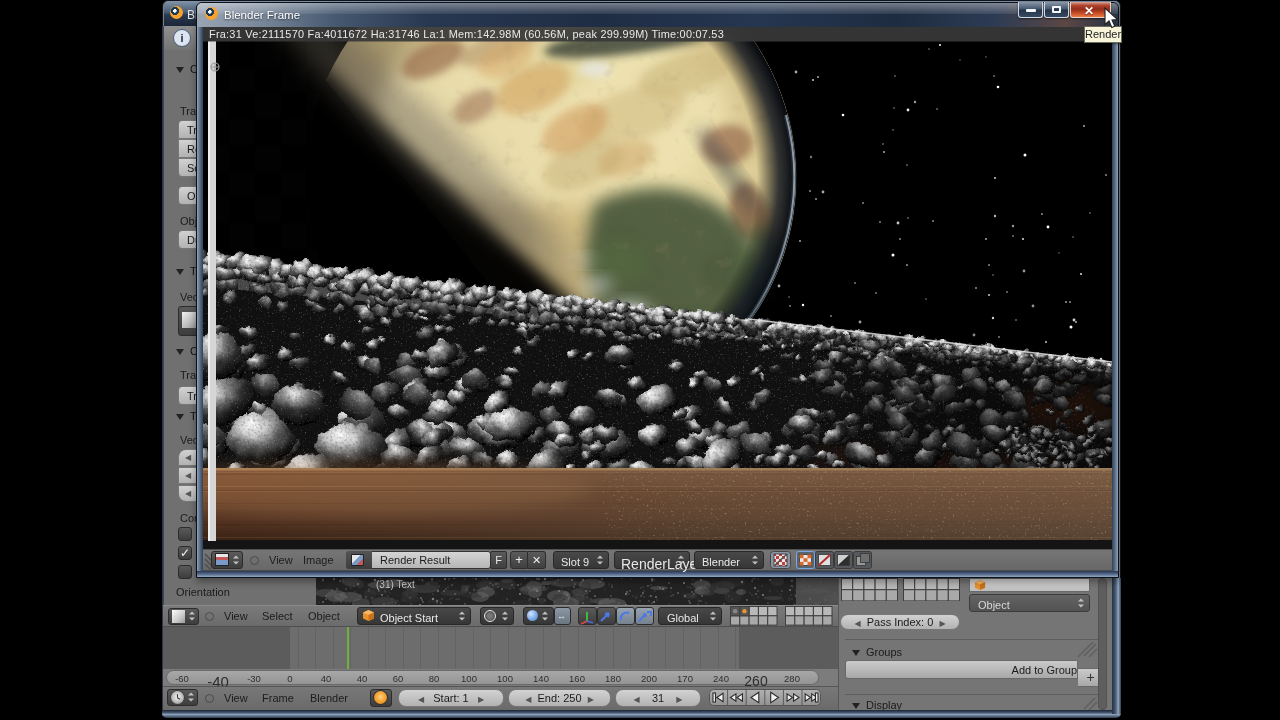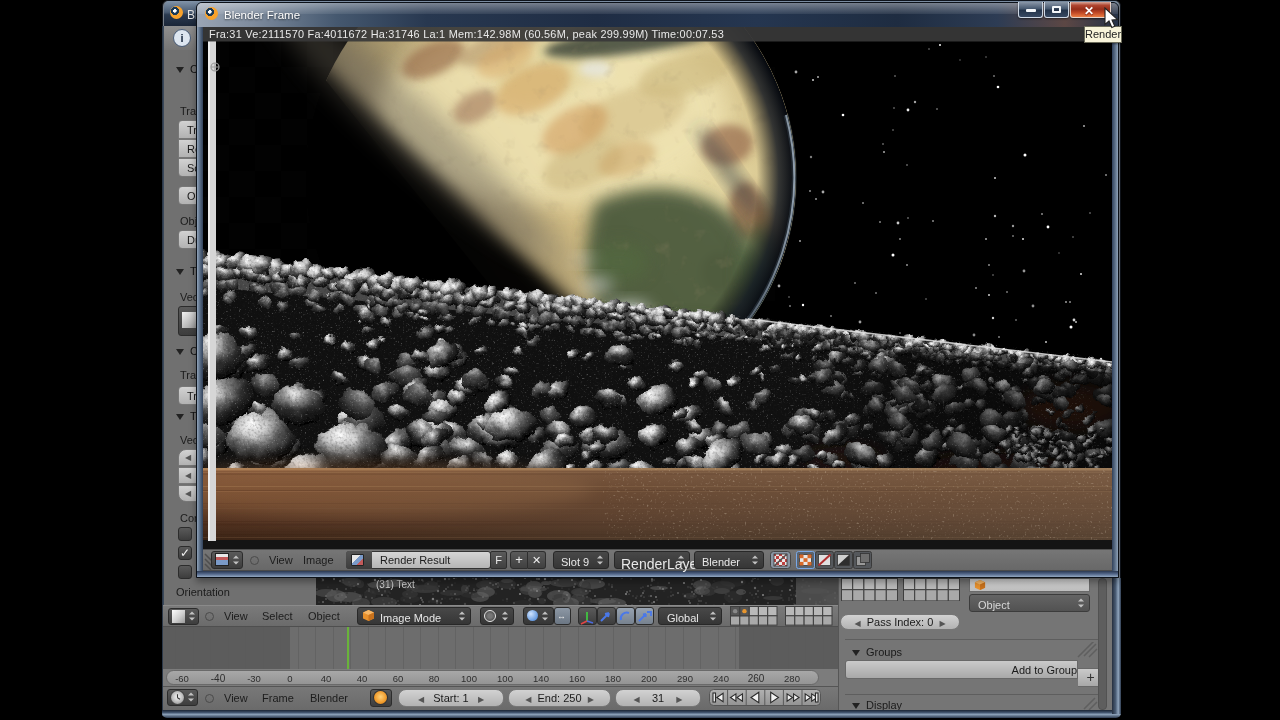--- a/index.html
+++ b/index.html
@@ -590,21 +590,21 @@
 <div class="abs" style="left:163px;top:605px;width:675px;height:22px;background:linear-gradient(180deg,#7a7a7a,#6b6b6b);border-top:1px solid #8a8a8a;border-bottom:1px solid #4f4f4f">
 </div>
 <div class="abs bbtn" style="left:168px;top:608px;width:31px;height:17px"></div>
 <div class="abs" style="left:172px;top:610px;width:13px;height:13px;background:linear-gradient(135deg,#fdfdfd,#cfcfcf 55%,#9a9a9a)"></div>
 <div class="abs updn" style="left:189px;top:616px"></div>
 <div class="abs" style="left:205px;top:612px;width:9px;height:9px;border:1.5px solid #4a4a4a;border-radius:50%"></div>
 <div class="abs txt" style="left:224px;top:611px">View</div>
 <div class="abs txt" style="left:262px;top:611px">Select</div>
 <div class="abs txt" style="left:308px;top:611px">Object</div>
 <div class="abs ddark" style="left:357px;top:607px;width:114px;height:18px">
-    <span style="position:absolute;left:22px;top:4px">Image Mode</span>
+    <span style="position:absolute;left:22px;top:4px">Object Start</span>
     <span class="updn"></span>
   </div>
 <svg class="abs" style="left:362px;top:609px" width="13" height="13" viewBox="0 0 13 13">
     <path d="M6.5 1 L12 3.5 L12 9.5 L6.5 12 L1 9.5 L1 3.5 Z" fill="#e8912d"></path>
     <path d="M6.5 1 L12 3.5 L6.5 6 L1 3.5 Z" fill="#f7b766"></path>
     <path d="M6.5 6 L12 3.5 L12 9.5 L6.5 12 Z" fill="#c9721c"></path>
   </svg>
 <div class="abs ddark" style="left:480px;top:607px;width:34px;height:18px">
     <span class="updn"></span>
   </div>
@@ -702,36 +702,36 @@
 <div class="abs" style="left:752.5px;top:627px;width:1px;height:42px;background:rgba(90,90,90,.5)"></div>
 <div class="abs" style="left:770.0px;top:627px;width:1px;height:42px;background:rgba(90,90,90,.5)"></div>
 <div class="abs" style="left:787.5px;top:627px;width:1px;height:42px;background:rgba(90,90,90,.5)"></div>
 <div class="abs" style="left:805.0px;top:627px;width:1px;height:42px;background:rgba(90,90,90,.5)"></div>
 <div class="abs" style="left:822.5px;top:627px;width:1px;height:42px;background:rgba(90,90,90,.5)"></div>
 <div class="abs" style="left:347px;top:627px;width:2px;height:42px;background:#69b33a"></div>
 
 <div class="abs" style="left:163px;top:669px;width:675px;height:17px;background:#7c7c7c"></div>
 <div class="abs" style="left:166px;top:670px;width:653px;height:15px;background:linear-gradient(180deg,#a8a8a8,#949494);border:1px solid #6a6a6a;border-radius:8px"></div>
 <div class="abs" style="left:168px;top:673px;width:28px;text-align:center;font-size:9.5px;color:#2e2e2e">-60</div>
-<div class="abs" style="left:204px;top:673px;width:28px;text-align:center;font-size:10px;color:#2e2e2e">-40</div>
+<div class="abs" style="left:204px;top:673px;width:28px;text-align:center;font-size:15px;color:#2e2e2e">-40</div>
 <div class="abs" style="left:240px;top:673px;width:28px;text-align:center;font-size:9.5px;color:#2e2e2e">-30</div>
 <div class="abs" style="left:276px;top:673px;width:28px;text-align:center;font-size:9.5px;color:#2e2e2e">0</div>
 <div class="abs" style="left:312px;top:673px;width:28px;text-align:center;font-size:9.5px;color:#2e2e2e">40</div>
 <div class="abs" style="left:348px;top:673px;width:28px;text-align:center;font-size:9.5px;color:#2e2e2e">40</div>
 <div class="abs" style="left:384px;top:673px;width:28px;text-align:center;font-size:9.5px;color:#2e2e2e">60</div>
 <div class="abs" style="left:420px;top:673px;width:28px;text-align:center;font-size:9.5px;color:#2e2e2e">80</div>
 <div class="abs" style="left:455px;top:673px;width:28px;text-align:center;font-size:9.5px;color:#2e2e2e">100</div>
 <div class="abs" style="left:491px;top:673px;width:28px;text-align:center;font-size:9.5px;color:#2e2e2e">100</div>
 <div class="abs" style="left:527px;top:673px;width:28px;text-align:center;font-size:9.5px;color:#2e2e2e">140</div>
 <div class="abs" style="left:563px;top:673px;width:28px;text-align:center;font-size:9.5px;color:#2e2e2e">160</div>
 <div class="abs" style="left:599px;top:673px;width:28px;text-align:center;font-size:9.5px;color:#2e2e2e">180</div>
 <div class="abs" style="left:635px;top:673px;width:28px;text-align:center;font-size:9.5px;color:#2e2e2e">200</div>
-<div class="abs" style="left:671px;top:673px;width:28px;text-align:center;font-size:9.5px;color:#2e2e2e">290</div>
+<div class="abs" style="left:671px;top:673px;width:28px;text-align:center;font-size:9.5px;color:#2e2e2e">170</div>
 <div class="abs" style="left:707px;top:673px;width:28px;text-align:center;font-size:9.5px;color:#2e2e2e">240</div>
-<div class="abs" style="left:742px;top:673px;width:28px;text-align:center;font-size:10px;color:#2e2e2e">260</div>
+<div class="abs" style="left:742px;top:673px;width:28px;text-align:center;font-size:14px;color:#2e2e2e">260</div>
 <div class="abs" style="left:778px;top:673px;width:28px;text-align:center;font-size:9.5px;color:#2e2e2e">280</div>
 
 <div class="abs" style="left:163px;top:686px;width:675px;height:24px;background:linear-gradient(180deg,#787878,#6a6a6a);border-top:1px solid #555"></div>
 <div class="abs bbtn" style="left:167px;top:689px;width:31px;height:17px"></div>
 <div class="abs" style="left:171px;top:691px;width:13px;height:13px;border-radius:50%;background:radial-gradient(circle at 50% 45%,#f7f7f7,#bbb 55%,#777);box-shadow:0 0 0 1px #444"></div>
 <svg class="abs" style="left:171px;top:691px" width="13" height="13" viewBox="0 0 13 13">
     <path d="M6.5 6.8 L6.5 3.2 M6.5 6.8 L9 8.2" stroke="#333" stroke-width="1.1" fill="none"></path>
   </svg>
 <div class="abs updn" style="left:188px;top:697px"></div>
 <div class="abs" style="left:205px;top:694px;width:9px;height:9px;border:1.5px solid #4a4a4a;border-radius:50%"></div>

